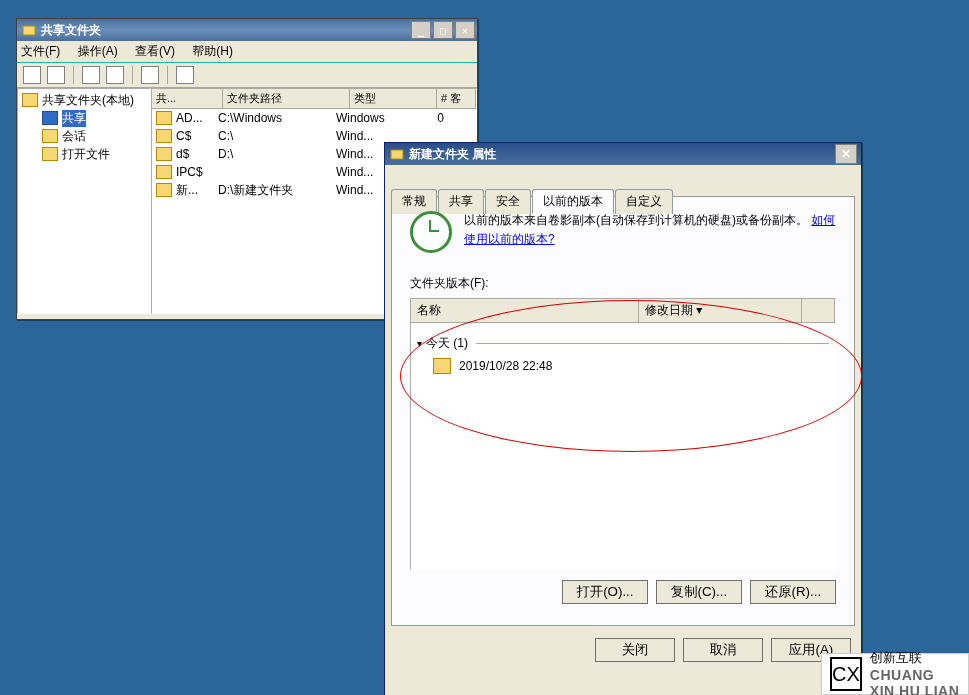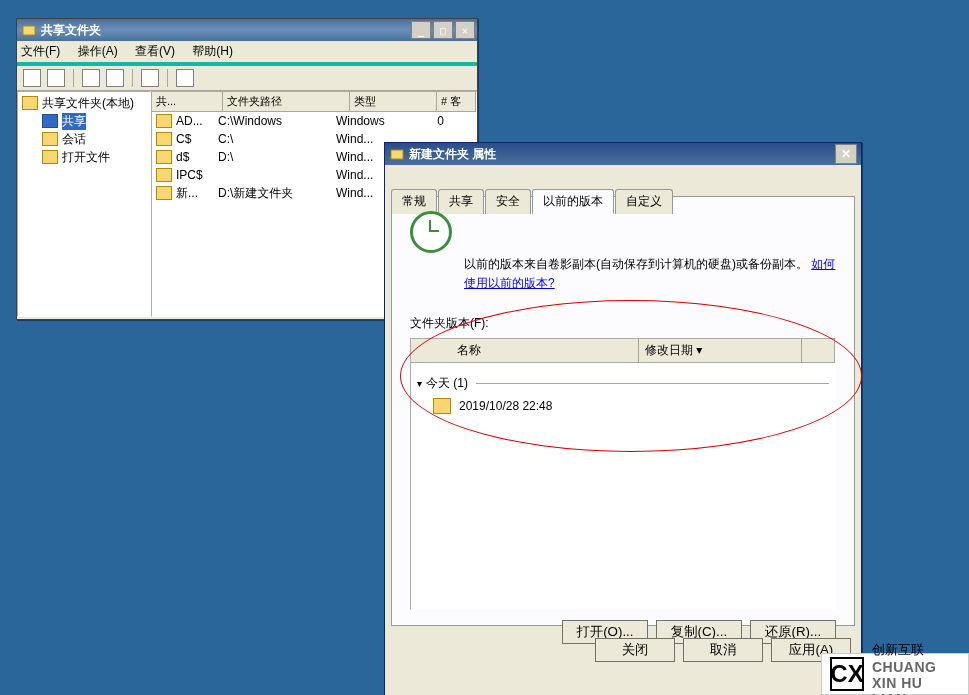--- a/index.html
+++ b/index.html
@@ -8,21 +8,21 @@
   
   .win { position:absolute; background:#ece9d8; border:1px solid #404040; box-shadow:1px 1px 0 rgba(0,0,0,.4); }
   .titlebar { display:flex; align-items:center; height:22px; background:linear-gradient(#4a6f9b,#6a8fbb,#4a6f9b); color:#fff; font-weight:bold; padding:0 2px 0 4px; }
   .titlebar .ticon { width:16px; height:16px; margin-right:4px; display:inline-block; }
   .titlebar .spacer { flex:1; }
   .tbtn { width:18px; height:16px; margin-left:2px; background:#d4d0c8; border:1px solid #808080; display:flex; align-items:center; justify-content:center; font-family:monospace; font-size:10px; cursor:default; }
   .dlg-close { width:20px; height:18px; background:#d4d0c8; border:1px solid #808080; display:flex; align-items:center; justify-content:center; font-weight:bold; margin-right:2px; }
 
   
   #mainwin { left:16px; top:18px; width:460px; height:300px; }
-  .menubar { background:#ece9d8; padding:2px 4px; border-bottom:4px solid #14b8a6; }
+  .menubar { background:#ece9d8; padding:2px 4px; border-bottom:1px solid #14b8a6; }
   .menubar span { margin-right:14px; }
   .toolbar { background:#ece9d8; padding:3px 6px; border-bottom:1px solid #aca899; display:flex; gap:6px; }
   .toolbar .ticon2 { width:16px; height:16px; border:1px solid #808080; background:#fff; display:inline-block; }
   .toolbar .sep { width:1px; background:#aca899; margin:0 2px; }
   .client { display:flex; height:226px; }
   .tree { width:150px; border:1px inset #fff; background:#fff; overflow:auto; padding:2px; }
   .tree .node { display:flex; align-items:center; height:18px; padding-left:2px; }
   .tree .node.child { padding-left:22px; }
   .tree .fld { width:14px; height:12px; background:#f7d774; border:1px solid #b58a00; margin-right:4px; }
   .tree .sel .fld { background:#316ac5; border-color:#1e4d91; }
@@ -43,46 +43,46 @@
   #propdlg { left:384px; top:142px; width:476px; height:552px; border:1px solid #0a246a; }
   #propdlg .titlebar { background:linear-gradient(#2a4d8b,#4a6f9b); }
   .tabbar { display:flex; padding:6px 6px 0 6px; }
   .tab { border:1px solid #919b9c; border-bottom:none; padding:3px 10px; background:#ece9d8; margin-right:1px; border-radius:3px 3px 0 0; position:relative; top:18px; }
   .tab.active { background:#fcfcfe; border-bottom:1px solid #fcfcfe; z-index:2; }
   .tabpanel { margin:0 6px 6px 6px; border:1px solid #919b9c; background:#fcfcfe; padding:14px 18px 10px 18px; height:430px; box-sizing:border-box; }
   .infohdr { display:flex; gap:12px; }
   .clockicon { width:36px; height:36px; border:3px solid #3a8f3a; border-radius:50%; position:relative; flex:none; background:#fff; }
   .clockicon:before { content:""; position:absolute; left:16px; top:6px; width:2px; height:12px; background:#3a8f3a; }
   .clockicon:after { content:""; position:absolute; left:16px; top:16px; width:10px; height:2px; background:#3a8f3a; }
-  .infotext { line-height:1.6;margin-top:44px; }
+  .infotext { line-height:1.6; }
   .infotext a { color:#0000ee; text-decoration:underline; cursor:pointer; }
   .verlabel { margin-top:22px; margin-bottom:6px; }
   .verlist { border:1px inset #fff; background:#fff; height:270px; display:flex; flex-direction:column; }
-  .verhead { display:flex; background:#ece9d8; border-bottom:1px solid #aca899;padding-left:40px; }
+  .verhead { display:flex; background:#ece9d8; border-bottom:1px solid #aca899; }
   .verhead div { border-right:1px solid #aca899; padding:3px 6px; }
   .vh1{flex:1;} .vh2{width:150px;} .vh3{width:20px;}
   .grpline { display:flex; align-items:center; margin:12px 6px 4px 6px; }
   .grpline:before { content:"▾"; margin-right:4px; font-size:10px; }
   .grpline hr { flex:1; margin-left:8px; border:none; border-top:1px solid #aca899; }
   .vrow { display:flex; align-items:center; padding:2px 6px 2px 22px; }
   .vrow .fld2 { width:16px; height:14px; background:#f7d774; border:1px solid #b58a00; margin-right:8px; }
   .vrow .n { flex:1; }
   .vrow .d { width:170px; }
   .actrow { display:flex; justify-content:flex-end; gap:8px; margin-top:10px; }
   .dlgbtn { min-width:86px; height:24px; border:1px solid #707070; background:#ece9d8; padding:0 8px; }
   .dlgfooter { display:flex; justify-content:flex-end; gap:8px; padding:6px 10px 8px 10px; }
   .dlgfooter .dlgbtn { min-width:80px; }
 
   
   .annot { position:absolute; border:1px solid #d00; border-radius:50%; pointer-events:none; }
   .annot.e1 { left:400px; top:300px; width:460px; height:150px; }
 
   
   .logo { position:absolute; right:0; bottom:0; background:#fff; border:1px solid #ccc; height:42px; width:148px; display:flex; align-items:center; padding:0 8px; box-sizing:border-box; gap:8px; }
-  .logo .mk { font-weight:bold; font-size:24px; border:2px solid #000; width:30px; height:30px; display:flex; align-items:center; justify-content:center; }
+  .logo .mk { font-weight:normal; font-size:20px; border:2px solid #000; width:30px; height:30px; display:flex; align-items:center; justify-content:center; }
   .logo .txt .cn { font-weight:normal; font-size:13px; }
   .logo .txt .en { font-size:14px; letter-spacing:.5px; color:#666;font-weight:bold; }
 </style>
 </head>
 <body>
 
 <div id="mainwin" class="win">
   <div class="titlebar">
     <span class="ticon">
       <svg width="16" height="16">

